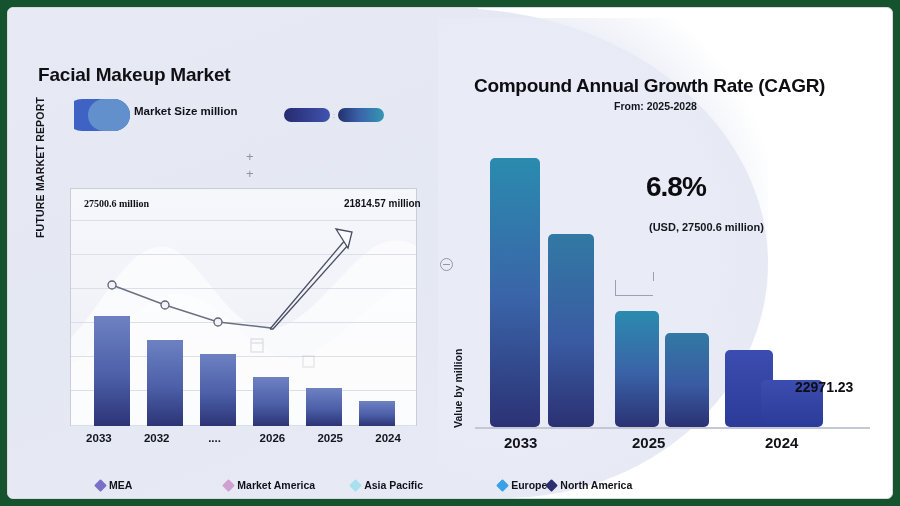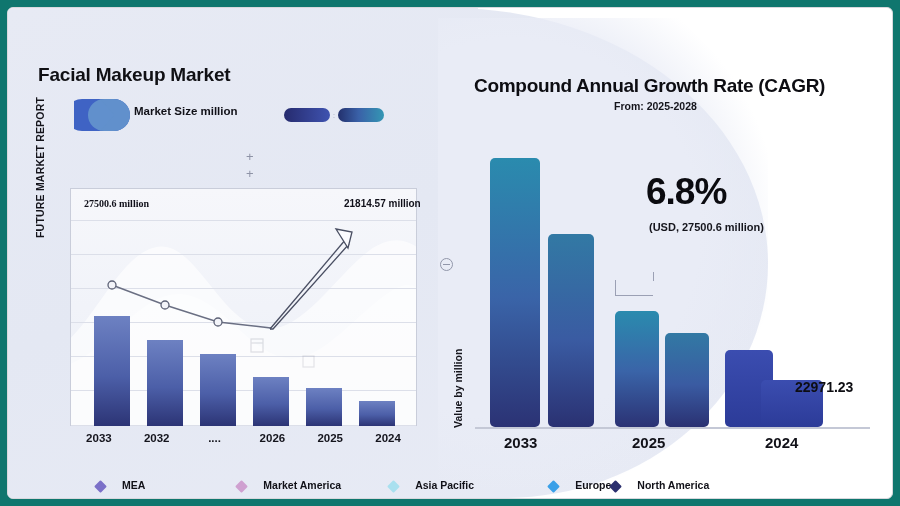--- a/index.html
+++ b/index.html
@@ -5,21 +5,21 @@
   * { box-sizing: border-box; margin: 0; padding: 0; }
   html, body {
     width: 900px; height: 506px;
     background: #ffffff;
     font-family: "Liberation Sans", sans-serif;
     overflow: hidden;
   }
   #root {
     position: relative;
     width: 900px; height: 506px;
-    background: #0f766e;
+    background: #14532d;
   }
 
   
   .panel {
     position: absolute;
     left: 7px; top: 7px;
     width: 886px; height: 492px;
     background: #ffffff;
     border: 1px solid #d8d8dd;
     border-radius: 6px;
@@ -135,21 +135,21 @@
     font-size: 19px; font-weight: bold; color: #0d0d12;
     letter-spacing: -0.3px;
     margin-top: 10px;
   }
   .sub-right {
     position: absolute; left: 606px; top: 92px;
     font-size: 10.5px; font-weight: bold; color: #15151c;
   }
   .cagr {
     position: absolute; left: 638px; top: 163px;
-    font-size: 37px; font-weight: bold; color: #0b0b10;
+    font-size: 28px; font-weight: bold; color: #0b0b10;
     letter-spacing: -1px;
   }
   .cagr-sub {
     position: absolute; left: 641px; top: 213px;
     font-size: 11px; font-weight: bold; color: #15151c;
   }
   .rc-tick {
     position: absolute; left: 607px; top: 272px;
     width: 38px; height: 16px;
     border-left: 1px solid #9ba0b4;
@@ -170,21 +170,21 @@
   .xaxis-right { position: absolute; left: 467px; top: 426px; width: 395px; }
   .xaxis-right span {
     position: absolute; font-size: 15px; font-weight: bold; color: #121219;
   }
 
   
   .legend {
     position: absolute; left: 0; top: 462px; width: 886px; height: 30px;
     display: flex; align-items: center;
   }
-  .lg-item { display: flex; align-items: flex-end; gap: 17px; }
+  .lg-item { display: flex; align-items: center; gap: 4px; }
   .lg-dot { width: 9px; height: 9px; transform: rotate(45deg); border-radius: 1px; }
   .lg-txt { font-size: 10.5px; font-weight: bold; color: #111118; }
 
   svg { display: block; }
 </style>
 </head>
 <body>
 
 <div id="root">
   <div class="panel">
@@ -327,21 +327,21 @@
 
     <div class="legend">
       <div class="lg-item" style="margin-left:88px">
         <span class="lg-dot" style="background:#7b70c8"></span>
         <span class="lg-txt">MEA</span>
       </div>
       <div class="lg-item" style="margin-left:92px">
         <span class="lg-dot" style="background:#cfa0d0"></span>
         <span class="lg-txt">Market America</span>
       </div>
-      <div class="lg-item" style="margin-left:48px">
+      <div class="lg-item" style="margin-left:36px">
         <span class="lg-dot" style="background:#a9e0ef"></span>
         <span class="lg-txt">Asia Pacific</span>
       </div>
       <div class="lg-item" style="margin-left:75px">
         <span class="lg-dot" style="background:#3aa0e8"></span>
         <span class="lg-txt">Europe</span>
       </div>
       <div class="lg-item" style="">
         <span class="lg-dot" style="background:#2b2f6e"></span>
         <span class="lg-txt">North America</span>

